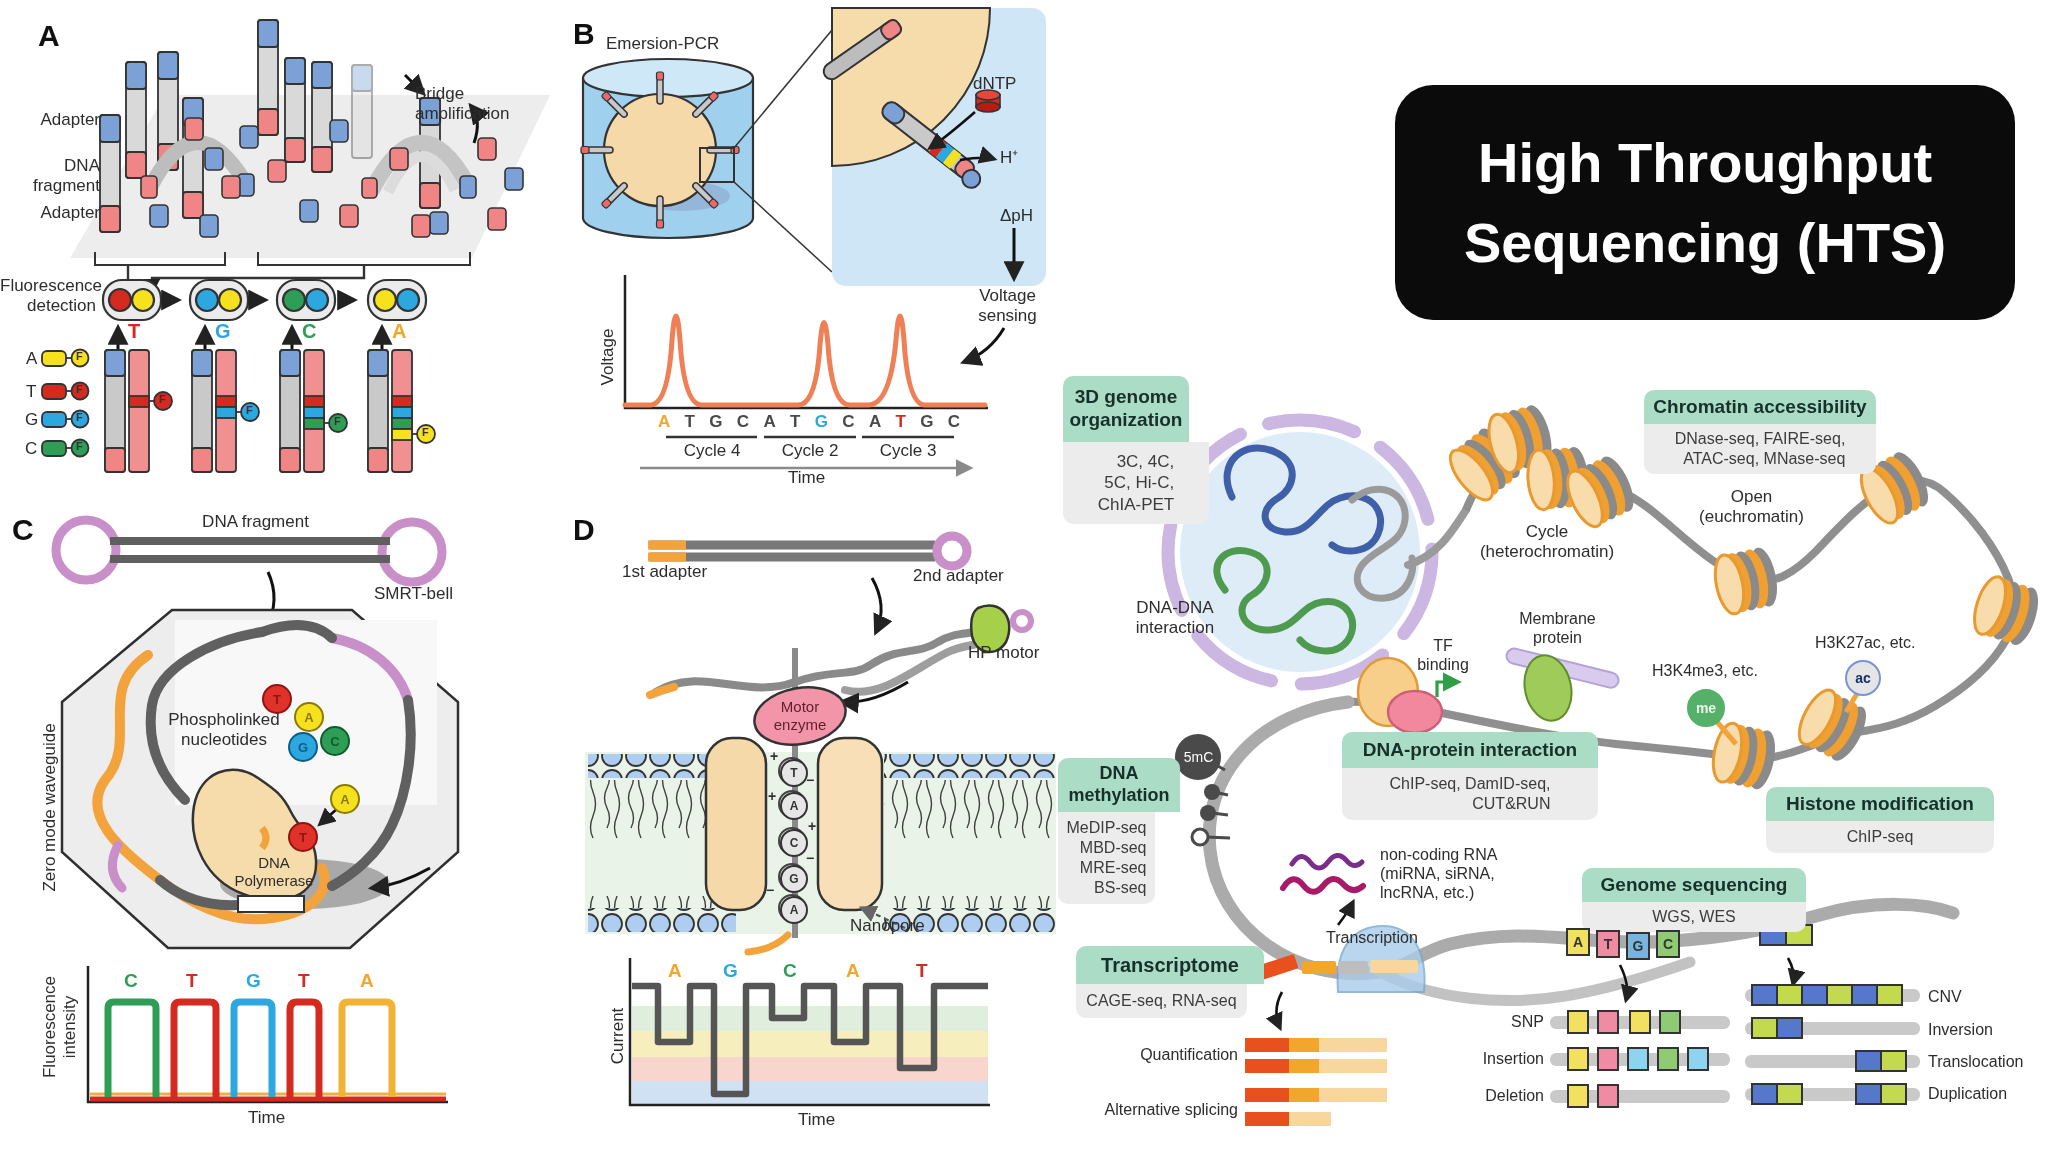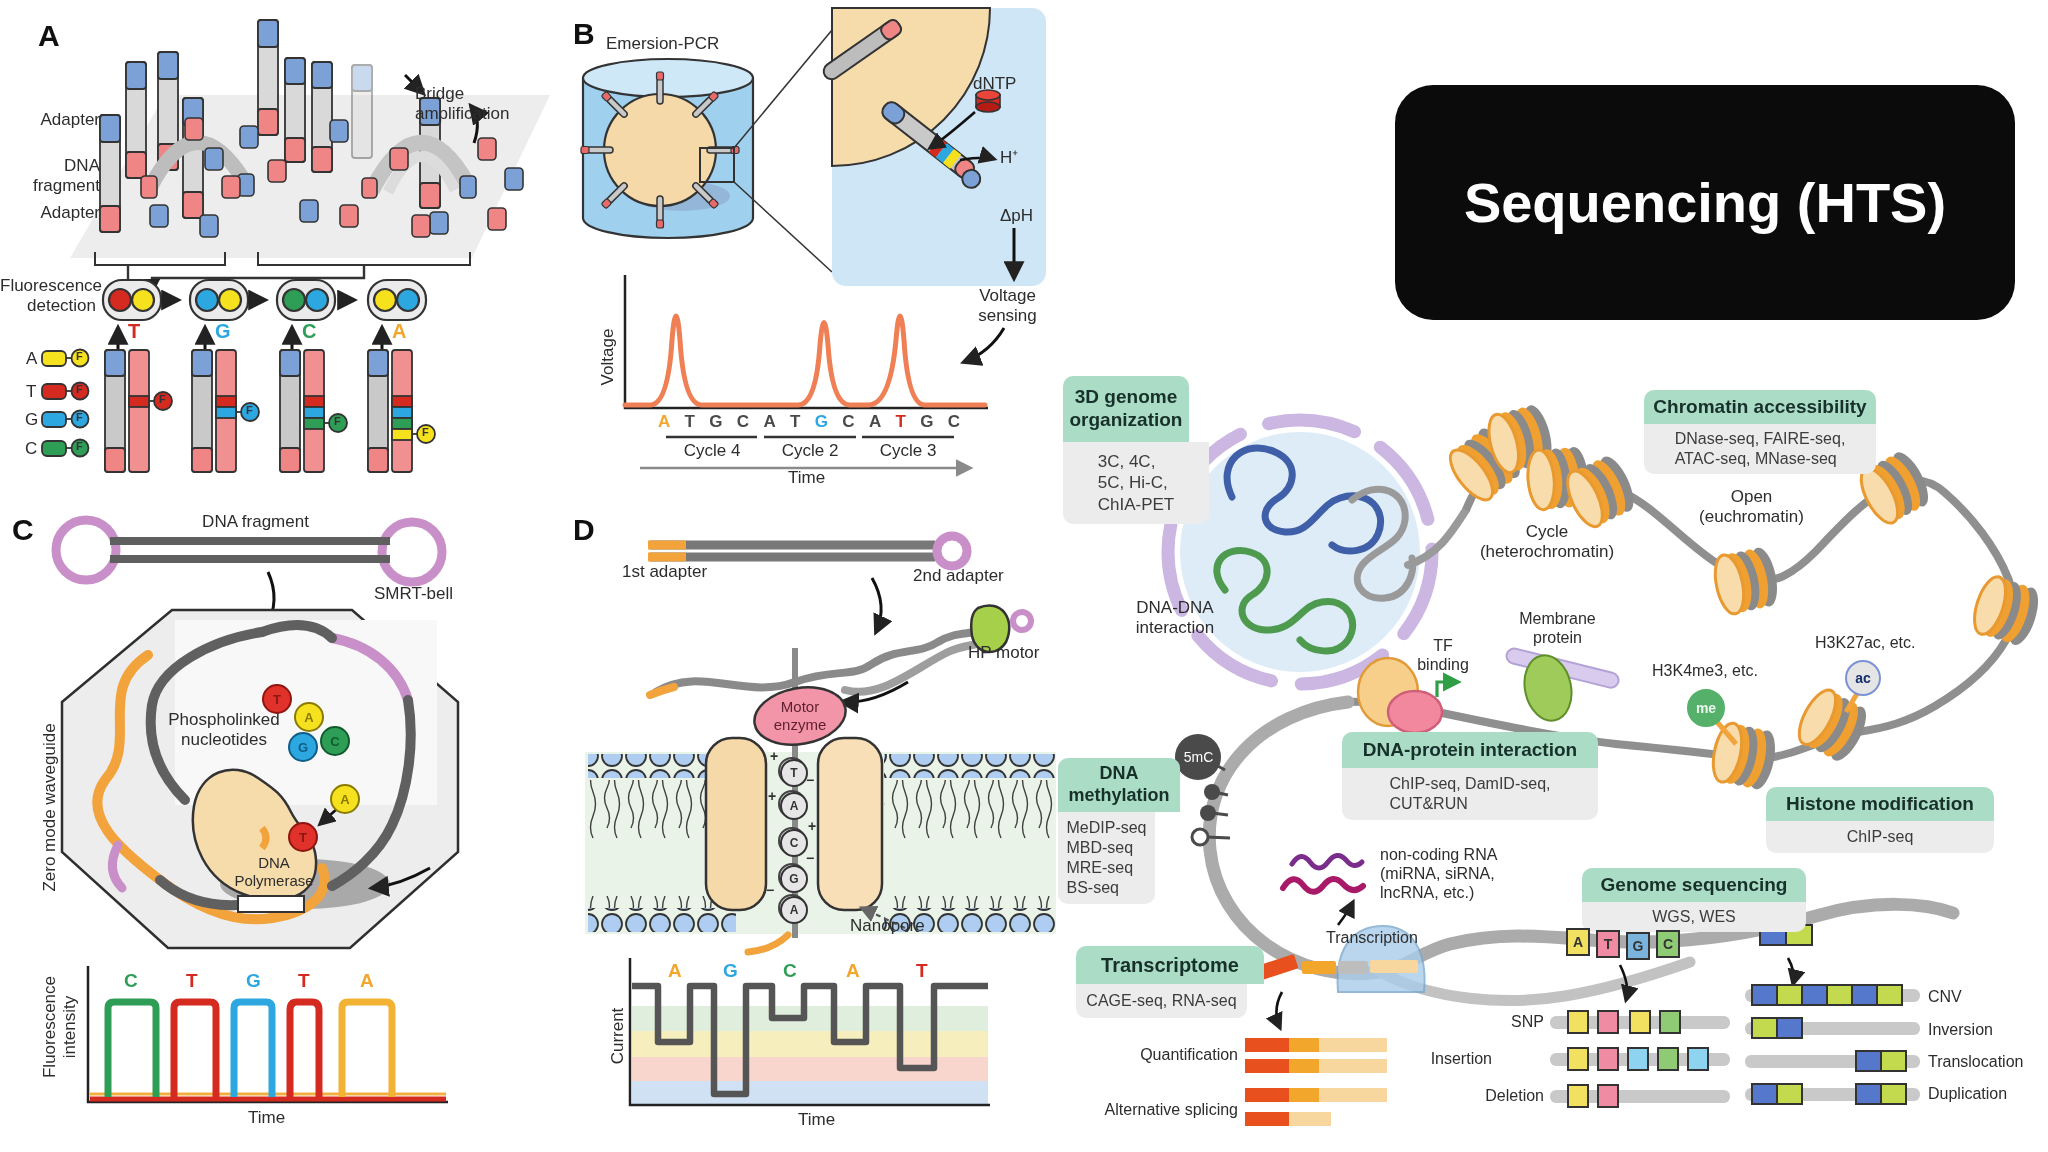--- a/index.html
+++ b/index.html
@@ -9,21 +9,21 @@
   .lbl{position:absolute;font:17px/1.18 "Liberation Sans",sans-serif;color:#2d2d2d;white-space:pre-line}
   .c{text-align:center}
   .r{text-align:right}
   .b{font-weight:normal}
   .fs15{font-size:15px}.fs16{font-size:16px}
   .panel-id{font-size:30px;font-weight:bold;color:#101010}
   .vlab{transform:rotate(-90deg);transform-origin:left top;text-align:center}
   .mintbox{position:absolute;background:#abdcc6;border-radius:10px 10px 0 0;display:flex;align-items:center;justify-content:center;
            font-weight:bold;color:#17302a;text-align:center;white-space:pre-line;font-size:19px;line-height:1.2}
   .graybox{position:absolute;background:#ececec;border-radius:0 0 10px 10px;display:flex;align-items:center;justify-content:center;
-           color:#3c3c3c;text-align:left;white-space:pre-line;font-size:16px;line-height:1.25}
+           color:#3c3c3c;text-align:right;white-space:pre-line;font-size:16px;line-height:1.25}
   .chip{position:absolute;border-radius:50%;border:2px solid #333;display:flex;align-items:center;justify-content:center;
         font-weight:bold;background:#e6e6e6;color:#333}
   .sqchip{position:absolute;border:2px solid #333;display:flex;align-items:center;justify-content:center;font-weight:bold}
   .titlebox{position:absolute;left:1395px;top:85px;width:620px;height:235px;background:#0b0b0b;border-radius:38px;
             display:flex;flex-direction:column;align-items:center;justify-content:center;color:#fff;font-weight:bold;
             font-size:56px;line-height:1.42}
   .seqrow{position:absolute;left:658px;top:412px;width:302px;display:flex;justify-content:space-between;font-weight:bold;font-size:17px}
   .letter{position:absolute;font-weight:bold;font-size:19px}
   .mark{position:absolute;font-weight:bold;font-size:14px;color:#333}
 </style>
@@ -477,20 +477,21 @@
           <rect x="1881" y="1051" width="25" height="20" fill="#c3d94e"></rect>
       <rect x="1752" y="1084" width="25" height="20" fill="#5577cc"></rect>
           <rect x="1777" y="1084" width="25" height="20" fill="#c3d94e"></rect>
           <rect x="1856" y="1084" width="25" height="20" fill="#5577cc"></rect>
           <rect x="1881" y="1084" width="25" height="20" fill="#c3d94e"></rect>
     </g>
   </g>
 </svg>
 
 <div class="titlebox">
+  <div>High Throughput</div>
   <div>Sequencing (HTS)</div>
 </div>
 
 <div class="lbl panel-id" style="left:38px;top:18px">A</div>
 <div class="lbl r" style="left:8px;top:110px;width:92px">Adapter</div>
 <div class="lbl r" style="left:0px;top:156px;width:100px">DNA fragment</div>
 <div class="lbl r" style="left:8px;top:203px;width:92px">Adapter</div>
 <div class="lbl" style="left:415px;top:84px">Bridge
 amplification</div>
 <div class="lbl r" style="left:0px;top:276px;width:96px">Fluorescence
@@ -636,20 +637,20 @@
 <div class="lbl r fs16" style="left:1120px;top:1046px;width:118px">Quantification</div>
 <div class="lbl r fs16" style="left:1075px;top:1101px;width:163px">Alternative splicing</div>
 
 <div class="mintbox" style="left:1582px;top:868px;width:224px;height:34px">Genome sequencing</div>
 <div class="graybox" style="left:1582px;top:902px;width:224px;height:30px">WGS, WES</div>
 <div class="sqchip" style="left: 1566px; top: 928px; width: 20px; height: 24px; font-size: 14px; background: rgb(242, 224, 96); color: rgb(51, 51, 51); border-color: rgb(51, 51, 51);">A</div>
 <div class="sqchip" style="left: 1596px; top: 930px; width: 20px; height: 24px; font-size: 14px; background: rgb(239, 139, 162); color: rgb(51, 51, 51); border-color: rgb(51, 51, 51);">T</div>
 <div class="sqchip" style="left: 1626px; top: 932px; width: 20px; height: 24px; font-size: 14px; background: rgb(122, 180, 221); color: rgb(51, 51, 51); border-color: rgb(51, 51, 51);">G</div>
 <div class="sqchip" style="left: 1656px; top: 930px; width: 20px; height: 24px; font-size: 14px; background: rgb(143, 202, 116); color: rgb(51, 51, 51); border-color: rgb(51, 51, 51);">C</div>
 <div class="lbl r fs16" style="left:1462px;top:1013px;width:82px">SNP</div>
-<div class="lbl r fs16" style="left:1410px;top:1050px;width:82px">Insertion</div>
+<div class="lbl r fs16" style="left:1462px;top:1050px;width:82px">Insertion</div>
 <div class="lbl r fs16" style="left:1462px;top:1087px;width:82px">Deletion</div>
 <div class="lbl fs16" style="left:1928px;top:988px">CNV</div>
 <div class="lbl fs16" style="left:1928px;top:1021px">Inversion</div>
 <div class="lbl fs16" style="left:1928px;top:1053px">Translocation</div>
 <div class="lbl fs16" style="left:1928px;top:1085px">Duplication</div>
 
 </div>
 
 </body></html>

